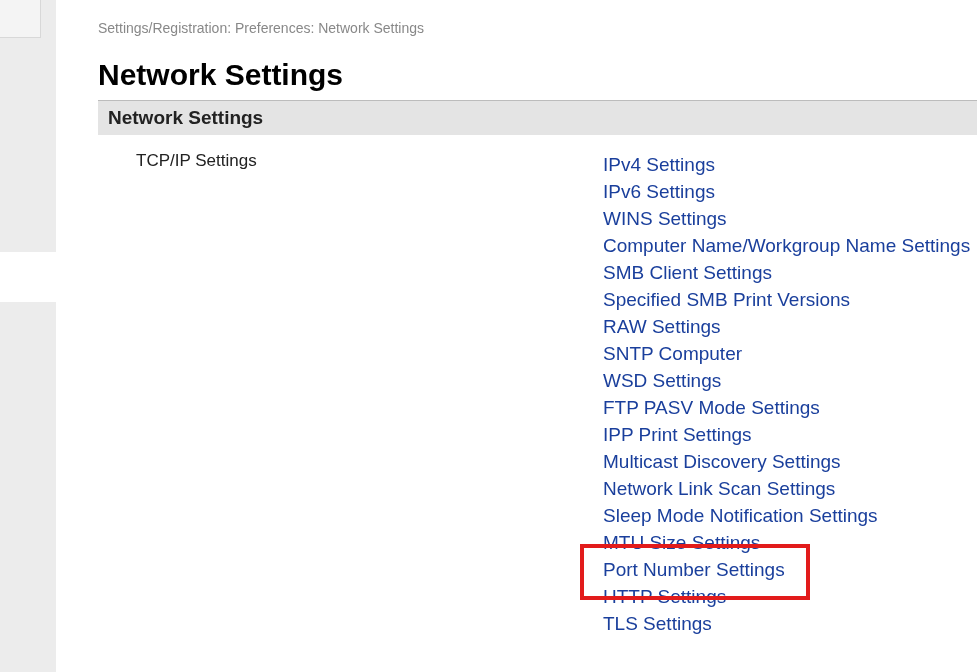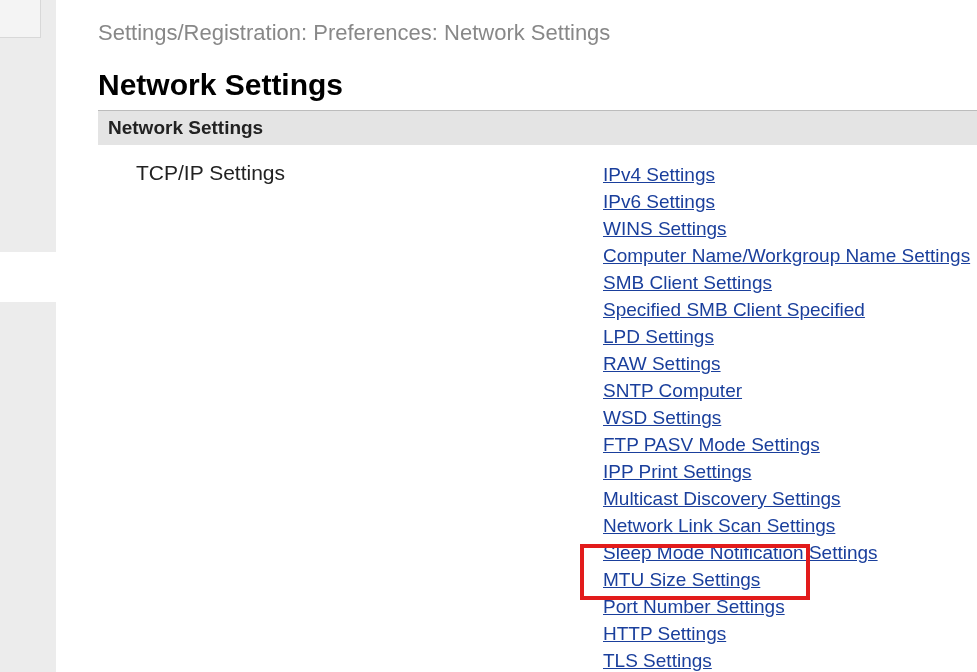--- a/index.html
+++ b/index.html
@@ -40,21 +40,21 @@
       border-right: 1px solid #d8d8d8;
       border-bottom: 1px solid #d8d8d8;
     }
     .content {
       position: absolute;
       left: 98px;
       top: 20px;
       right: 0;
     }
     .breadcrumb {
-      font-size: 22px;
+      font-size: 14px;
       color: #888;
       margin-bottom: 22px;
     }
     .page-title {
       font-size: 30px;
       font-weight: 700;
       color: #000;
       margin-bottom: 8px;
     }
     .section-header {
@@ -66,31 +66,30 @@
       color: #222;
       width: 879px;
     }
     .settings-row {
       display: flex;
       margin-top: 16px;
     }
     .settings-label {
       width: 505px;
       padding-left: 38px;
-      font-size: 21px;
+      font-size: 17px;
       color: #222;
     }
     .settings-links {
       display: flex;
       flex-direction: column;
     }
     .settings-links a {
       font-size: 19px;
       color: #1a3f9c;
-      text-decoration: underline;
       line-height: 27px;
       cursor: pointer;
       white-space: nowrap;
     }
     .highlight-box {
       position: absolute;
       left: 580px;
       top: 544px;
       width: 230px;
       height: 56px;
@@ -111,22 +110,21 @@
   <h1 class="page-title">Network Settings</h1>
   <div class="section-header">Network Settings</div>
   <div class="settings-row">
     <div class="settings-label">TCP/IP Settings</div>
     <div class="settings-links">
       <a>IPv4 Settings</a>
       <a>IPv6 Settings</a>
       <a>WINS Settings</a>
       <a>Computer Name/Workgroup Name Settings</a>
       <a>SMB Client Settings</a>
-      <a>Specified SMB Client Specified</a>
-      <a>LPD Settings</a>
+      <a>Specified SMB Print Versions</a>
       <a>RAW Settings</a>
       <a>SNTP Computer</a>
       <a>WSD Settings</a>
       <a>FTP PASV Mode Settings</a>
       <a>IPP Print Settings</a>
       <a>Multicast Discovery Settings</a>
       <a>Network Link Scan Settings</a>
       <a>Sleep Mode Notification Settings</a>
       <a>MTU Size Settings</a>
       <a>Port Number Settings</a>

